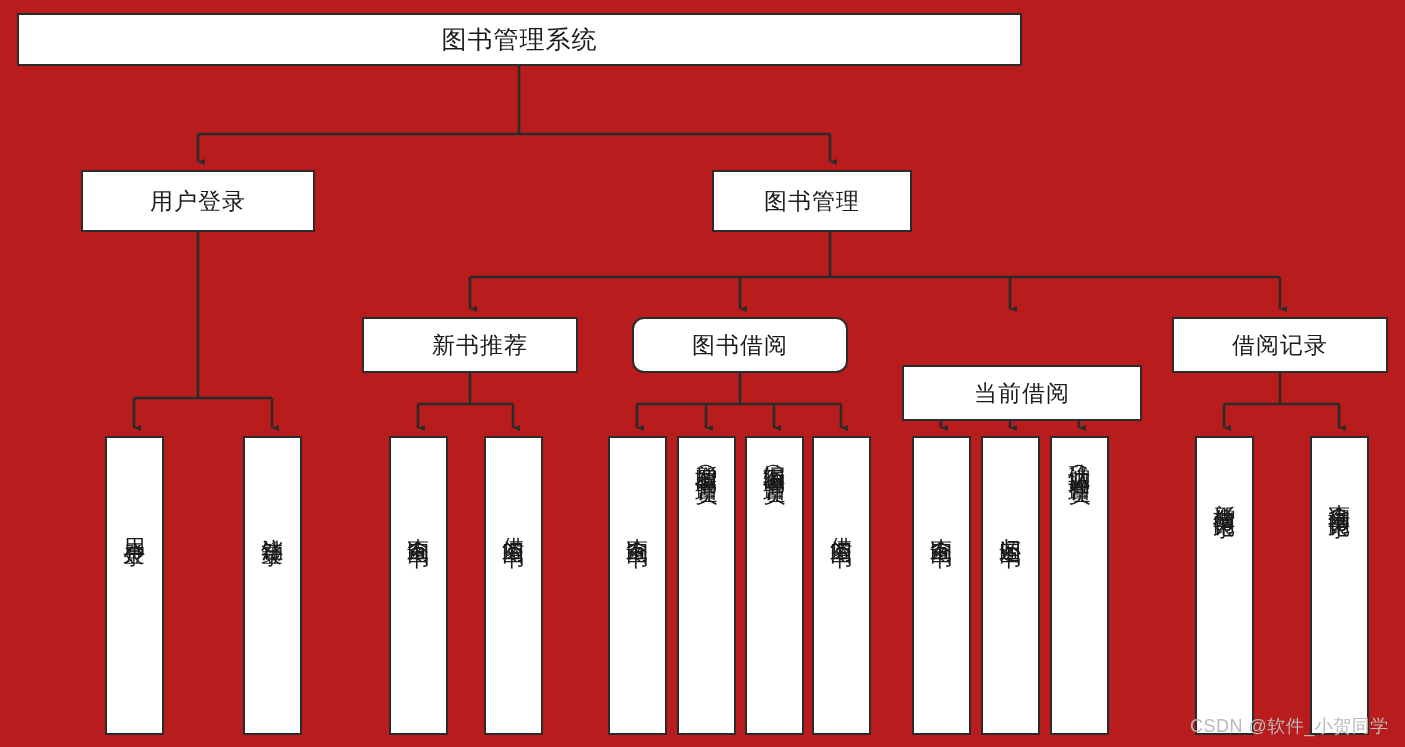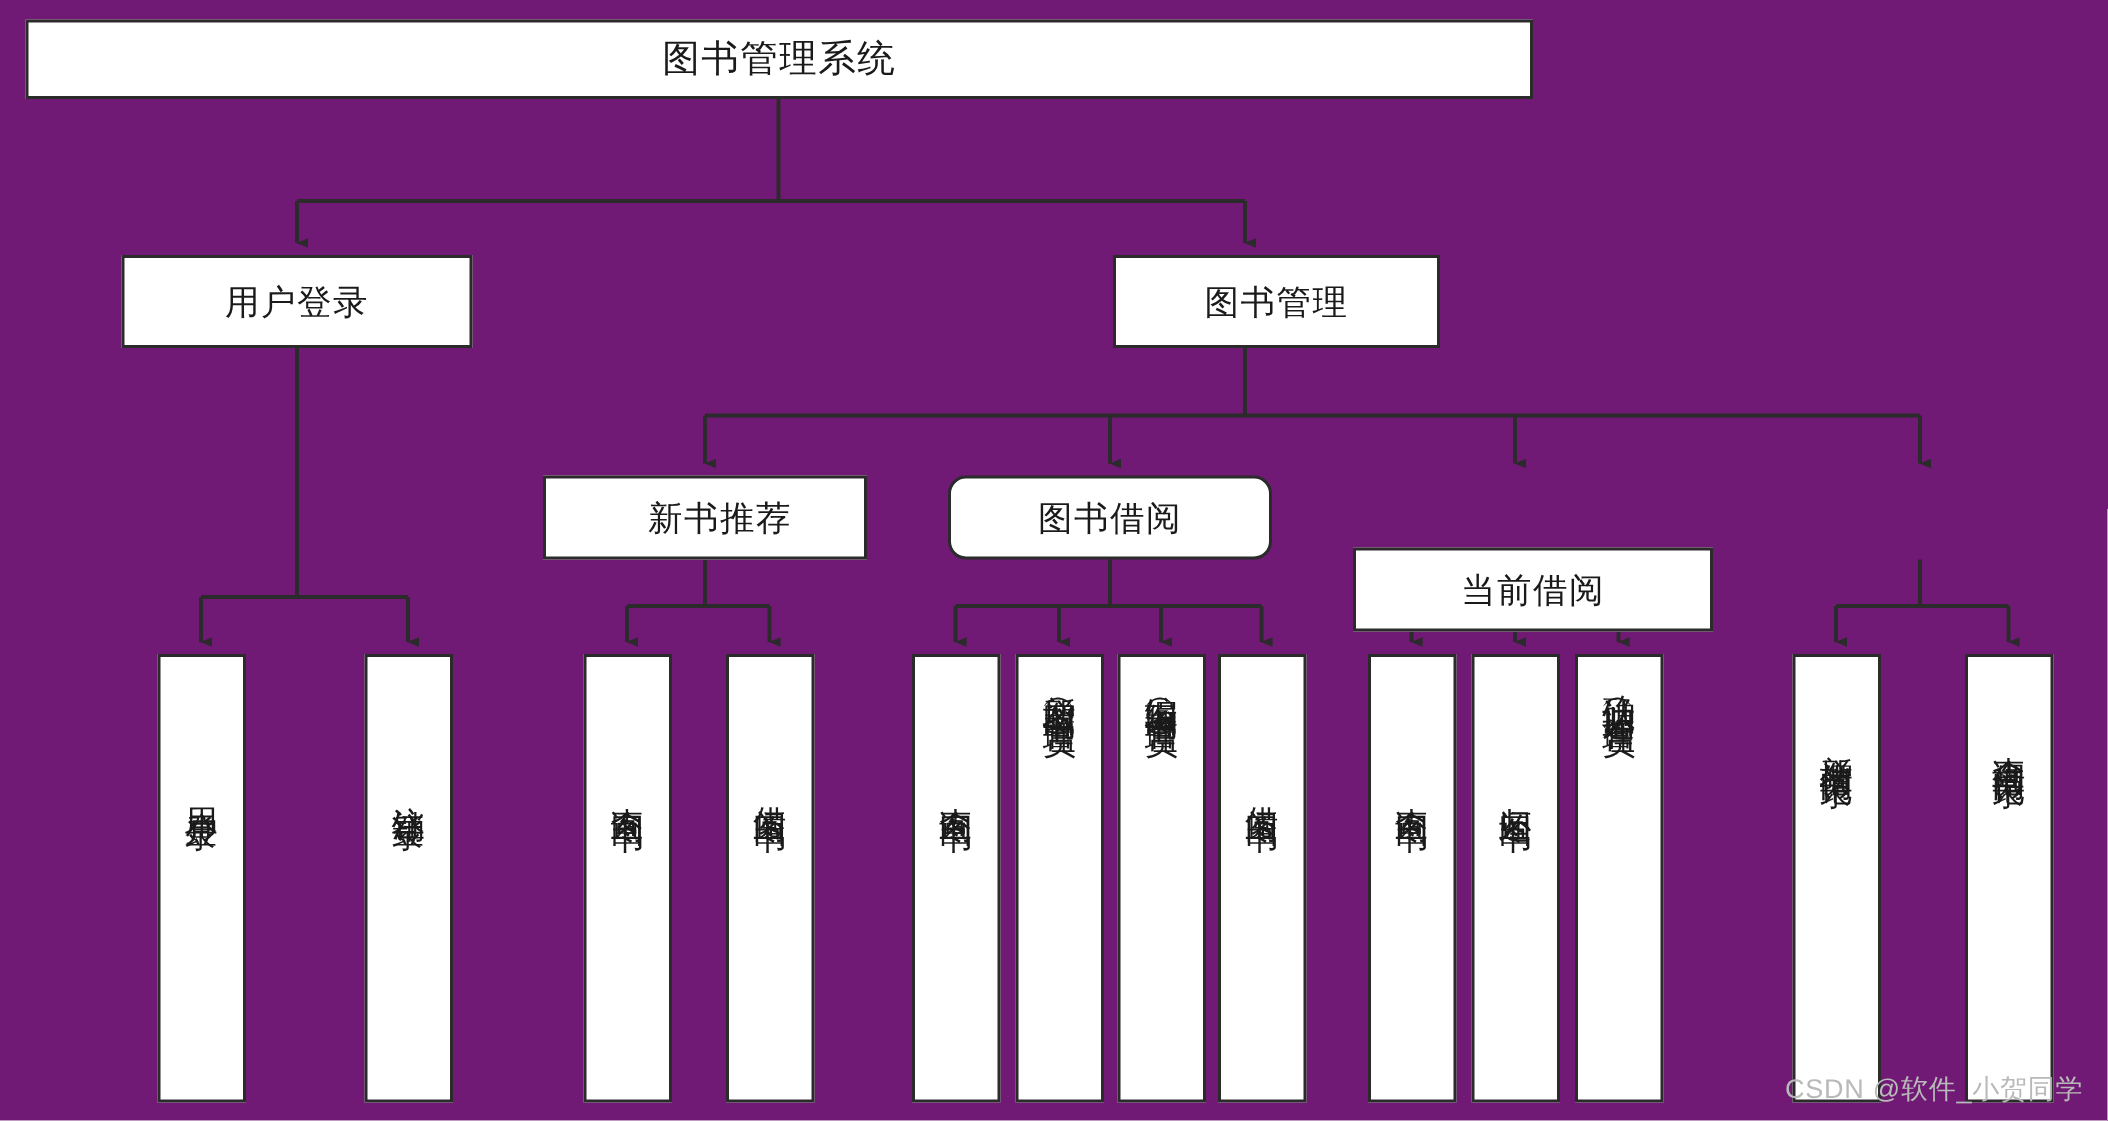--- a/index.html
+++ b/index.html
@@ -7,21 +7,21 @@
     padding: 0;
     background: #ffffff;
   }
   body {
     font-family: "Liberation Sans", "DejaVu Sans", sans-serif;
   }
   #diagram-root {
     position: relative;
     width: 1405px;
     height: 747px;
-    background: #701a75;
+    background: #b91c1c;
     overflow: hidden;
   }
   svg#diagram-svg {
     position: absolute;
     left: 0;
     top: 0;
     width: 1405px;
     height: 747px;
   }
   .node-box {
@@ -118,32 +118,35 @@
     </g>
   </svg>
 
   <div class="node-box root" style="left:17px; top:13px; width:1005px; height:53px;">
     <span class="node-label">图书管理系统</span>
   </div>
 
   <div class="node-box" style="left:81px; top:170px; width:234px; height:62px;">
     <span class="node-label">用户登录</span>
   </div>
-  <div class="node-box" style="left:742px; top:170px; width:218px; height:62px;">
+  <div class="node-box" style="left:712px; top:170px; width:200px; height:62px;">
     <span class="node-label">图书管理</span>
   </div>
 
   <div class="node-box" style="left:362px; top:317px; width:216px; height:56px;padding-left:20px;">
     <span class="node-label">新书推荐</span>
   </div>
   <div class="node-box" style="left:632px; top:317px; width:216px; height:56px;border-radius:12px;">
     <span class="node-label">图书借阅</span>
   </div>
   <div class="node-box" style="left:902px; top:317px; width:240px; height:56px;margin-top:48px;">
     <span class="node-label">当前借阅</span>
+  </div>
+  <div class="node-box" style="left:1172px; top:317px; width:216px; height:56px;">
+    <span class="node-label">借阅记录</span>
   </div>
 
   <div class="node-box vertical" style="left:105px; top:436px; width:59px; height:299px; padding-top:82px;">
     <span class="node-label">用户登录</span>
   </div>
   <div class="node-box vertical" style="left:243px; top:436px; width:59px; height:299px; padding-top:82px;">
     <span class="node-label">注销登录</span>
   </div>
 
   <div class="node-box vertical" style="left:389px; top:436px; width:59px; height:299px; padding-top:82px;">

